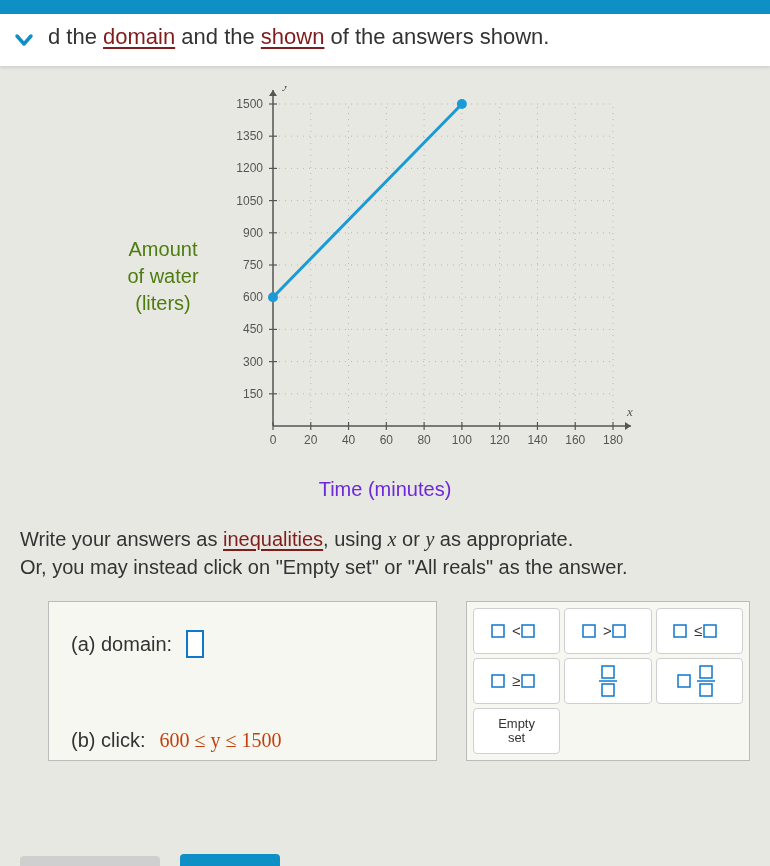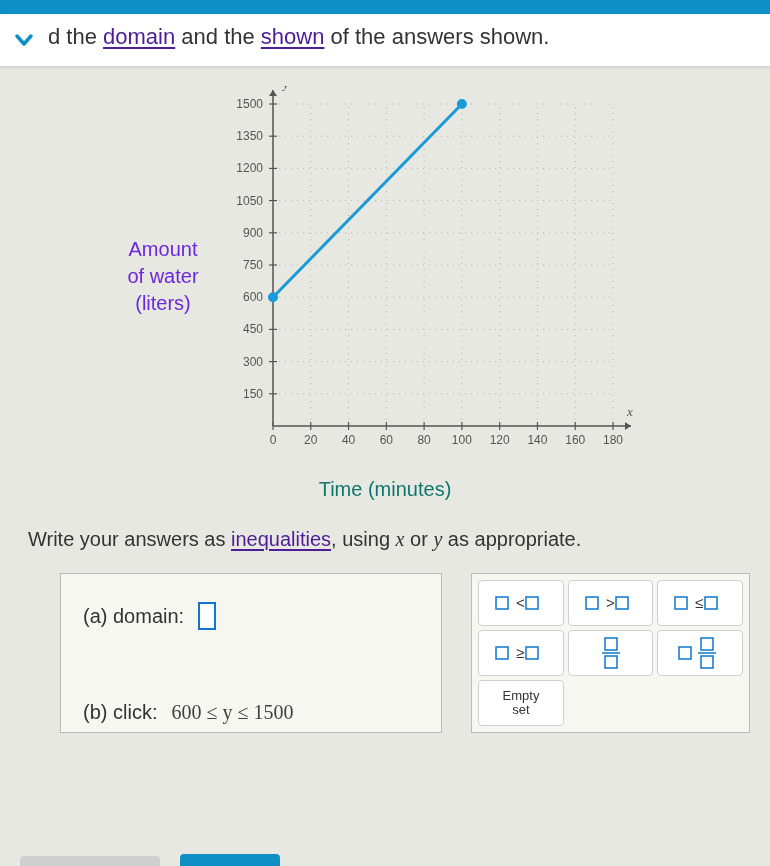--- a/index.html
+++ b/index.html
@@ -32,57 +32,57 @@
     display: flex;
     align-items: center;
     justify-content: center;
     margin-top: 2px;
   }
   .question-text {
     font-size: 22px;
     color: #333;
   }
   .link {
-    color: #4c1d95;
+    color: #7f1d1d;
     text-decoration: underline;
     text-underline-offset: 3px;
   }
   .chart-area {
     padding: 20px 30px 10px 30px;
     display: flex;
     flex-direction: column;
     align-items: center;
   }
   .chart-row {
     display: flex;
     align-items: center;
     gap: 14px;
   }
   .ylabel {
     font-size: 20px;
     text-align: center;
     line-height: 1.35;
+    color: #4d7c0f;
+  }
+  .xlabel {
+    font-size: 20px;
+    text-align: center;
     color: #6d28d9;
-  }
-  .xlabel {
-    font-size: 20px;
-    text-align: center;
-    color: #0f766e;
     margin-top: 12px;
   }
   .instructions {
-    padding: 14px 20px 20px 28px;
+    padding: 14px 20px 20px 20px;
     font-size: 20px;
     line-height: 1.4;
     color: #333;
   }
   .answer-zone {
     display: flex;
     gap: 29px;
-    padding: 0 20px 0 60px;
+    padding: 0 20px 0 48px;
     align-items: center;
   }
   .answer-box {
     border: 1px solid #bbb;
     background: #f7f7f2;
     padding: 28px 22px 8px 22px;
     width: 390px;
     height: 160px;
     display: flex;
     flex-direction: column;
@@ -99,21 +99,21 @@
   .answer-input {
     width: 18px;
     height: 28px;
     border: 2px solid #1177cc;
     background: #fff;
   }
   .answer-value {
     font-family: "Times New Roman", serif;
     font-style: italic;
     font-size: 20px;
-    color: #404040;
+    color: #c2410c;
   }
   .palette {
     border: 1px solid #bbb;
     background: #f7f7f2;
     width: 285px;
     height: 160px;
     display: grid;
     grid-template-columns: repeat(3, 1fr);
     grid-template-rows: repeat(3, 1fr);
     padding: 6px;
@@ -245,20 +245,21 @@
         <circle cx="248.88888888888889" cy="18" r="5" fill="#1a9bd7"></circle>
       </svg>
   </div>
   <div class="xlabel">Time (minutes)</div>
 </div>
 
 <div class="instructions">
   <div>
     <span>Write your answers as </span><span class="link">inequalities</span><span>, using </span><i style="font-family:'Times New Roman',serif;">x</i><span> or </span><i style="font-family:'Times New Roman',serif;">y</i><span> as appropriate.</span>
   </div>
+  <div>Or, you may instead click on "Empty set" or "All reals" as the answer.</div>
 </div>
 
 <div class="answer-zone">
   <div class="answer-box">
     <div class="answer-line">
       <span class="answer-label">(a)  domain:</span>
       <span class="answer-input"></span>
     </div>
     <div class="answer-line">
       <span class="answer-label">(b)  click:</span>

